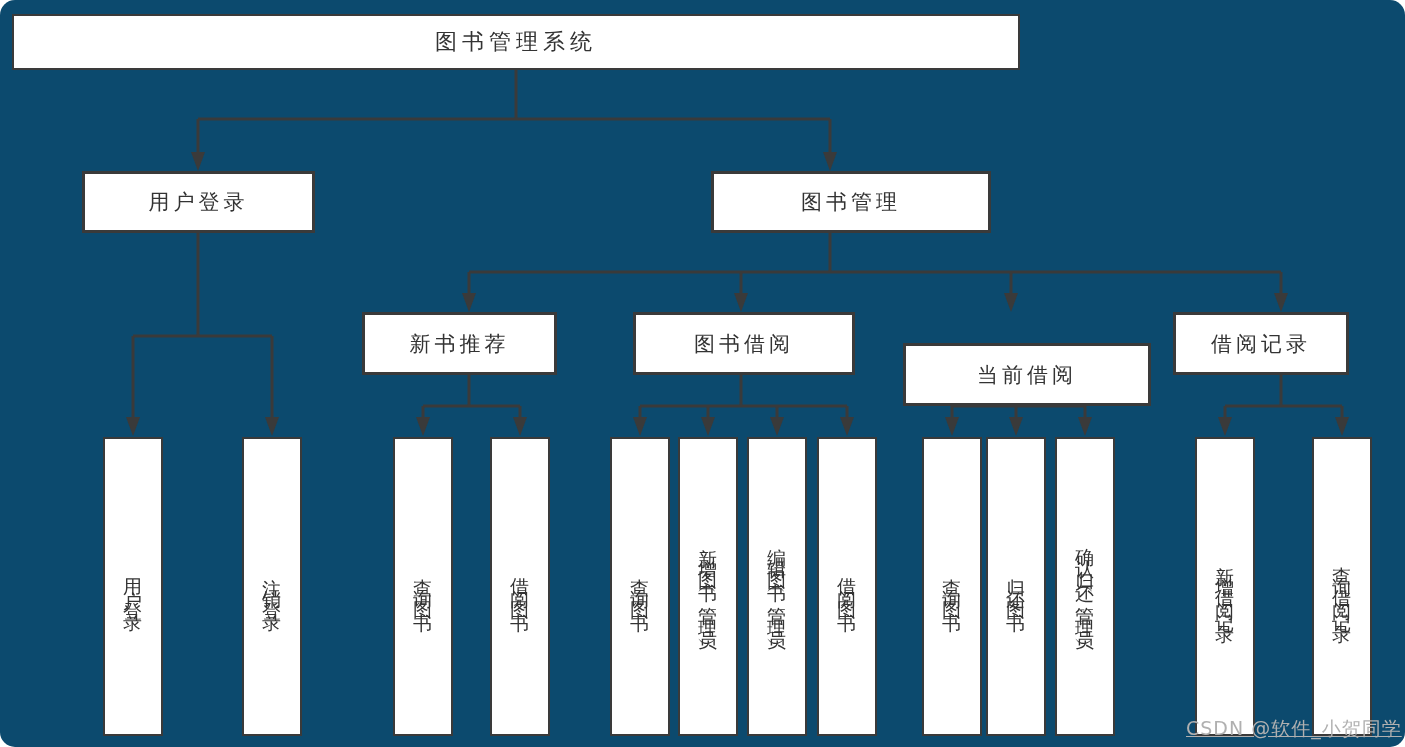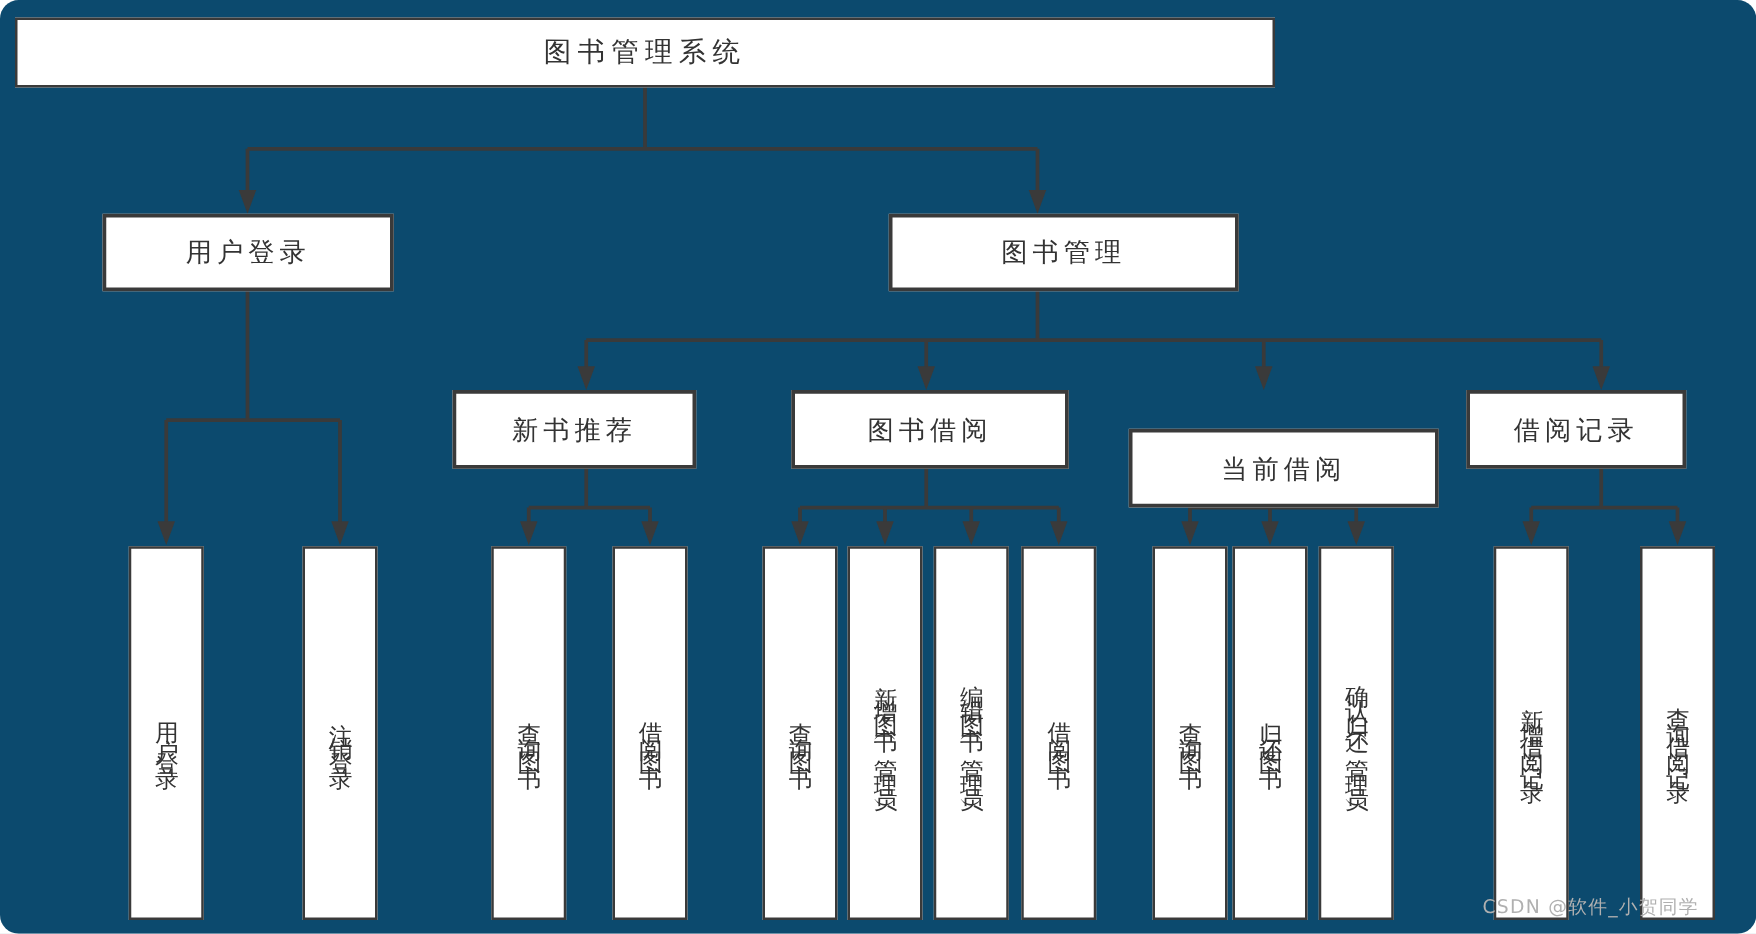--- a/index.html
+++ b/index.html
@@ -51,25 +51,26 @@
     letter-spacing: 0.62em;
     white-space: normal;
     line-height: 1;
     padding: 4px 0;
     border-width: 2px;
   }
   .watermark {
     position: absolute;
     left: 1186px;
     top: 716px;
-    font-size: 15px;
+    font-size: 19px;
     color: #b0b0b0;
     letter-spacing: 1px;
     z-index: 5;
     white-space: nowrap;
+    text-decoration: underline;
   }
 </style>
 </head>
 <body>
 
 <div class="canvas">
 
   <svg class="connectors" width="1405" height="747" viewBox="0 0 1405 747" fill="none" xmlns="http://www.w3.org/2000/svg">
     <g stroke="#3a3a3a" stroke-width="3">
 

